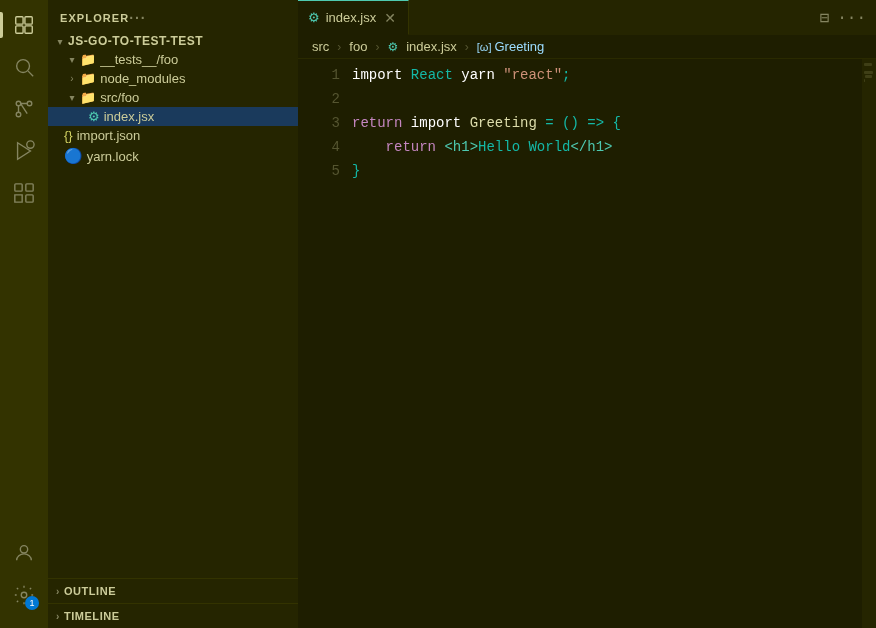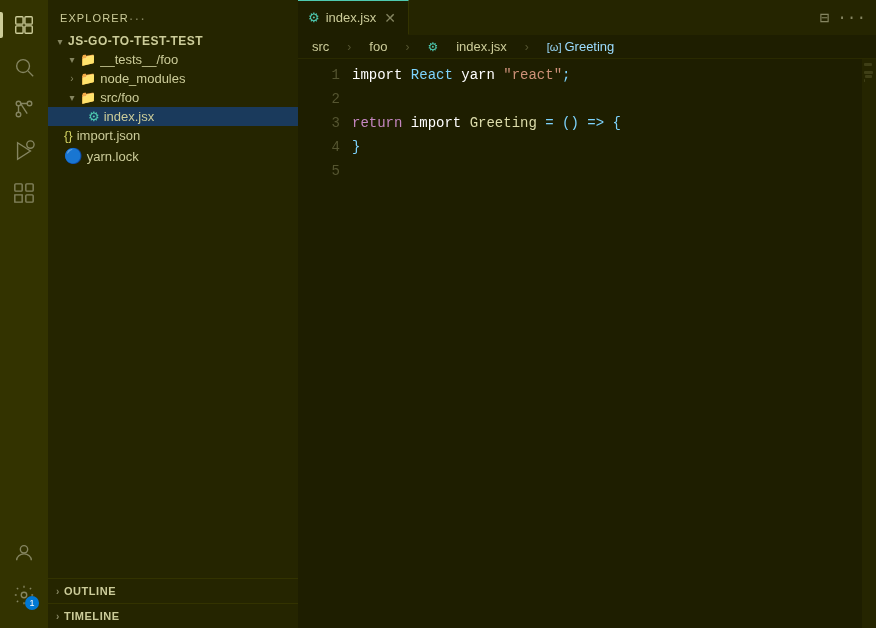--- a/index.html
+++ b/index.html
@@ -76,21 +76,21 @@
       width: 250px;
       background: #252500;
       display: flex;
       flex-direction: column;
       flex-shrink: 0;
       overflow: hidden;
     }
     .sidebar-header {
       padding: 10px 12px 6px 12px;
       font-size: 11px;
-      font-weight: 400;
+      font-weight: 700;
       letter-spacing: 0.1em;
       color: #cccc99;
       font-family: sans-serif;
       display: flex;
       align-items: center;
     }
     .sidebar-header-icons {
       display: flex;
       gap: 6px;
       color: #858560;
@@ -223,21 +223,21 @@
     .breadcrumb {
       display: flex;
       align-items: center;
       padding: 4px 14px;
       font-size: 13px;
       color: #cccc99;
       background: #1e1e00;
       border-bottom: 1px solid #2a2a00;
       font-family: sans-serif;
       flex-shrink: 0;
-      gap: 18px;
+      gap: 8px;
     }
     .breadcrumb-sep {
       color: #555530;
       font-size: 12px;
     }
     .breadcrumb-gear {
       color: #4ec9b0;
       font-size: 12px;
     }
     .breadcrumb-component {
@@ -277,21 +277,21 @@
     .code-line {
       white-space: pre;
       display: block;
     }
     
     .kw { color: #ffffff; }       
     .kw2 { color: #c586c0; }      
     .fn { color: #dcdcaa; }       
     .str { color: #ce9178; }      
     .tag { color: #4ec9b0; }      
-    .punct { color: #7dd3fc; }
+    .punct { color: #14b8a6; }
 
     
     .editor-scrollbar {
       width: 14px;
       background: #1e1e00;
       flex-shrink: 0;
       position: relative;
     }
     .minimap {
       position: absolute;
@@ -476,20 +476,21 @@
       <div>1</div>
       <div>2</div>
       <div>3</div>
       <div>4</div>
       <div>5</div>
     </div>
     <div class="code-content">
       <span class="code-line"><span class="kw">import</span><span class="punct"> React </span><span class="kw">yarn</span><span class="punct"> </span><span class="str">"react"</span><span class="punct">;</span></span>
       <span class="code-line"> </span>
       <span class="code-line"><span class="kw2">return</span><span class="punct"> </span><span class="kw">import</span><span class="punct"> </span><span class="fn">Greeting</span><span class="punct"> = () =&gt; </span><span class="punct">{</span></span>
+      <span class="code-line"><span class="punct">    </span><span class="kw2">return</span><span class="punct"> </span><span class="tag">&lt;h1&gt;</span><span class="punct">Hello World</span><span class="tag">&lt;/h1&gt;</span></span>
       <span class="code-line"><span class="punct">}</span></span>
     </div>
     <div class="editor-scrollbar">
       <div class="minimap">
         <div class="minimap-code">
           <div class="minimap-line" style="width:80%; opacity:0.7;"></div>
           <div class="minimap-line" style="width:0%;"></div>
           <div class="minimap-line" style="width:90%; opacity:0.7;"></div>
           <div class="minimap-line" style="width:70%; opacity:0.7; margin-left:10%;"></div>
           <div class="minimap-line" style="width:10%; opacity:0.7;"></div>

